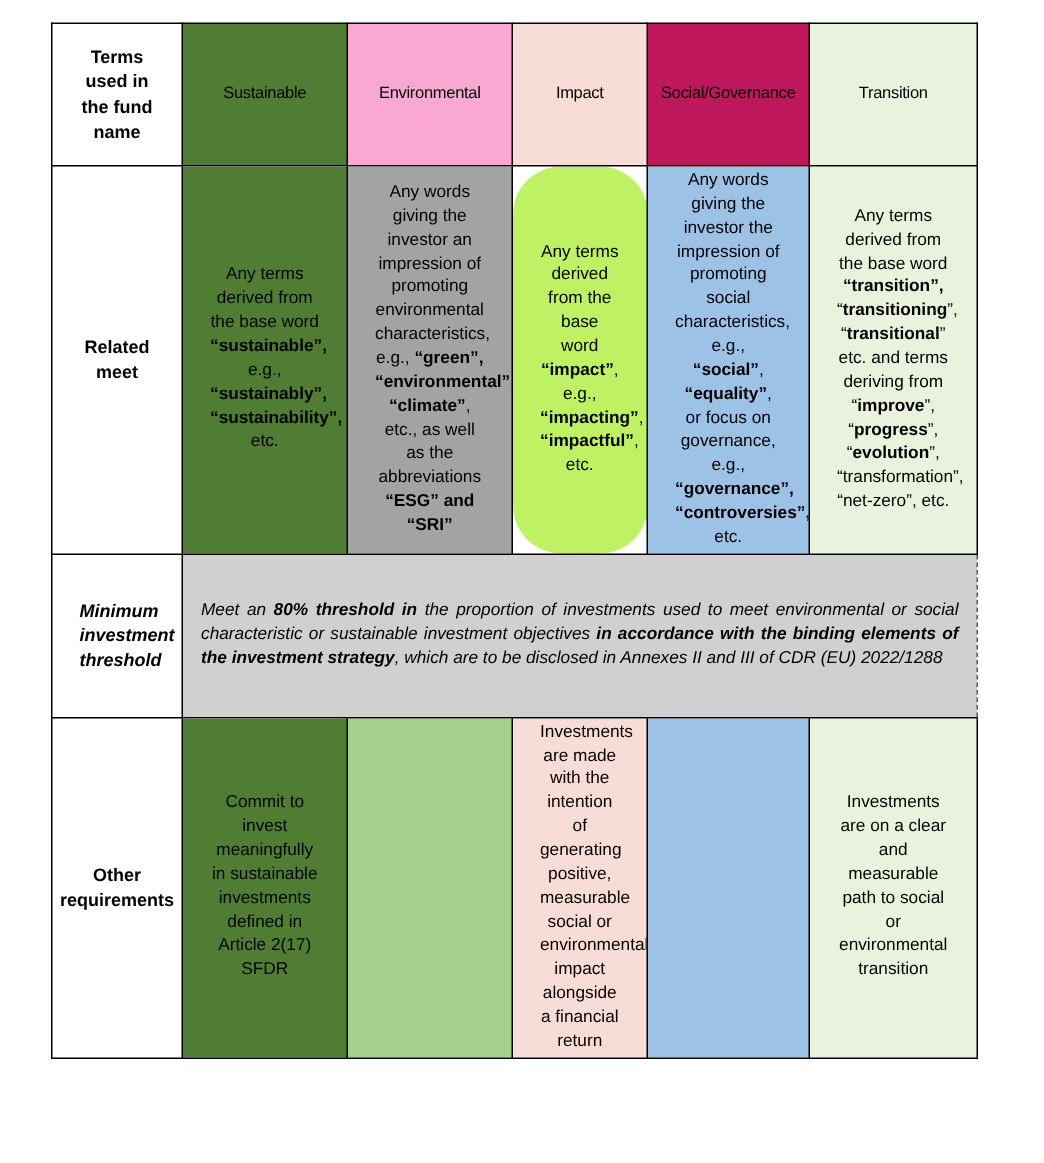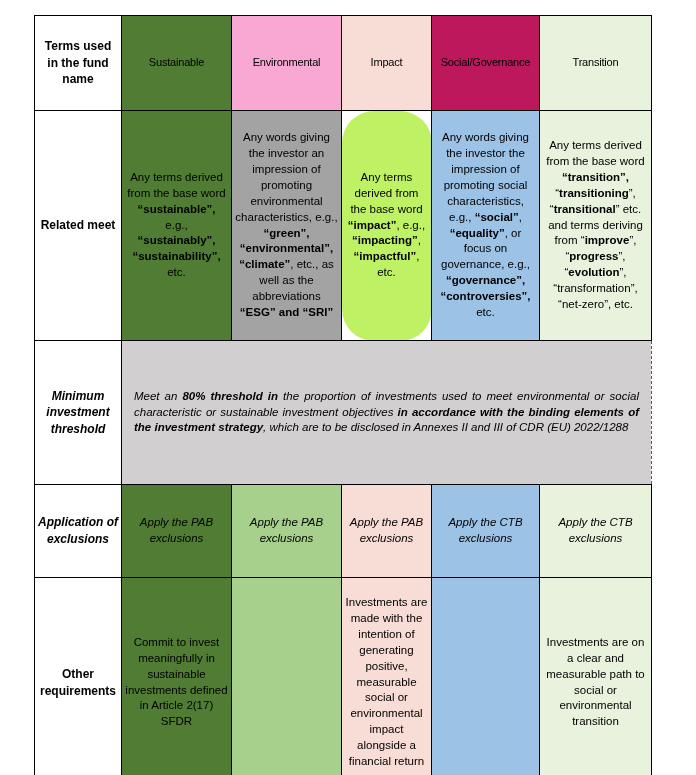--- a/index.html
+++ b/index.html
@@ -13,26 +13,26 @@
     table-layout:fixed;
     margin:15px 0 0 34px;
     width:617px;
   }
   td{
     border:1.5px solid #000;
     vertical-align:middle;
     text-align:center;
     font-size:11.5px;
     line-height:1.38;
-    padding:2px 3px;
+    padding:2px 18px;
     overflow:hidden;
   }
   tr.r-header{height:95px}
   tr.r-related{height:230px}
-  tr.r-threshold{height:144px}
+  tr.r-threshold{height:109px}
   tr.r-exclusions{height:93px}
   tr.r-other{height:210px}
   td.lbl{
     background:#ffffff;
     font-weight:bold;
     font-size:12px;
   }
   td.lbl.ital{font-style:italic;}
   td.hdr{
     font-weight:normal;
@@ -80,28 +80,20 @@
     <td style="background-color: #bef264; border-radius: 32px;"><span>Any terms derived from the base word </span><span class="b">“impact”</span><span>, e.g., </span><span class="b">“impacting”</span><span>, </span><span class="b">“impactful”</span><span>, etc.</span></td>
     <td style="background-color: rgb(156, 194, 229);"><span>Any words giving the investor the impression of promoting social characteristics, e.g., </span><span class="b">“social”</span><span>, </span><span class="b">“equality”</span><span>, or focus on governance, e.g., </span><span class="b">“governance”,</span><span> </span><span class="b">“controversies”,</span><span> etc.</span></td>
     <td style="background-color: rgb(232, 242, 221);"><span>Any terms derived from the base word </span><span class="b">“transition”,</span><span> “</span><span class="b">transitioning</span><span>”, “</span><span class="b">transitional</span><span>” etc. and terms deriving from “</span><span class="b">improve</span><span>”, “</span><span class="b">progress</span><span>”, “</span><span class="b">evolution</span><span>”, “transformation”, “net-zero”, etc.</span></td>
   </tr>
 
   <tr class="r-threshold">
     <td class="lbl ital">Minimum investment threshold</td>
     <td class="cell-threshold" colspan="5" style="background-color: rgb(209, 207, 207);"><span>Meet an </span><span class="b">80% threshold in</span><span> the proportion of investments used to meet environmental or social characteristic or sustainable investment objectives </span><span class="b">in accordance with the binding elements of the investment strategy</span><span>, which are to be disclosed in Annexes II and III of CDR (EU) 2022/1288</span></td>
   </tr>
 
-  <tr class="r-exclusions">
-    <td class="lbl ital">Application of exclusions</td>
-    <td class="ital" style="background-color: rgb(80, 125, 51);">Apply the PAB exclusions</td>
-    <td class="ital" style="background-color: rgb(167, 208, 140);">Apply the PAB exclusions</td>
-    <td class="ital" style="background-color: rgb(248, 220, 214);">Apply the PAB exclusions</td>
-    <td class="ital" style="background-color: rgb(156, 194, 229);">Apply the CTB exclusions</td>
-    <td class="ital" style="background-color: rgb(232, 242, 221);">Apply the CTB exclusions</td>
-  </tr>
 
   <tr class="r-other">
     <td class="lbl" style="padding:2px 0">Other requirements</td>
     <td style="background-color: rgb(80, 125, 51);">Commit to invest meaningfully in sustainable investments defined in Article 2(17) SFDR</td>
     <td style="background-color: rgb(167, 208, 140);"></td>
     <td style="background-color: rgb(248, 220, 214);">Investments are made with the intention of generating positive, measurable social or environmental impact alongside a financial return</td>
     <td style="background-color: rgb(156, 194, 229);"></td>
     <td style="background-color: rgb(232, 242, 221);">Investments are on a clear and measurable path to social or environmental transition</td>
   </tr>
 </tbody>

